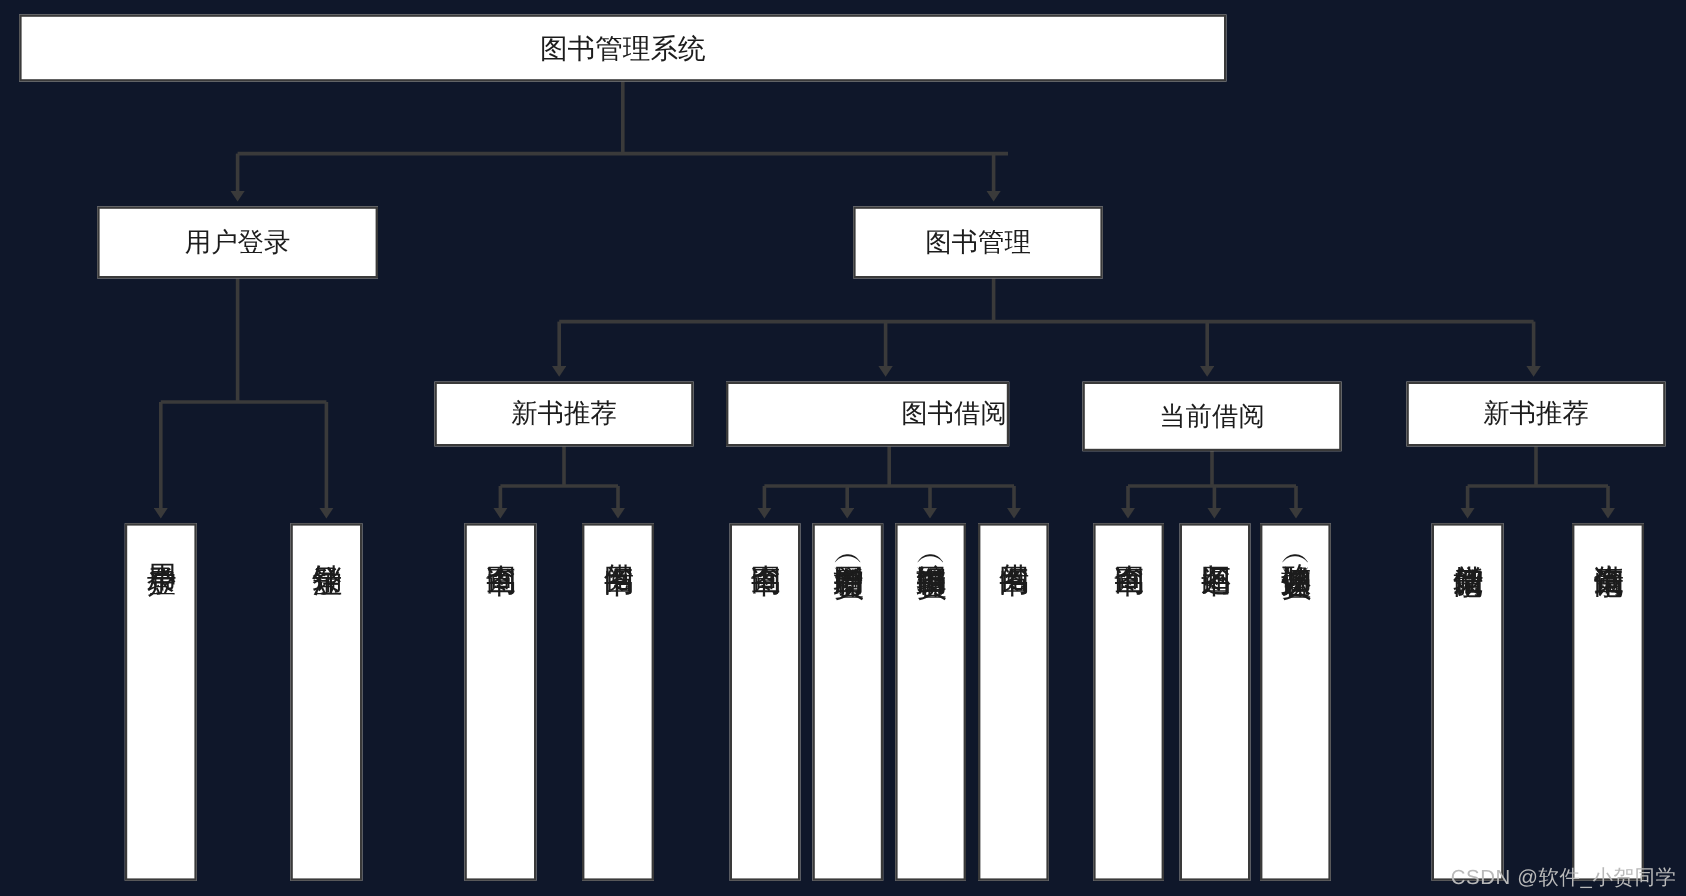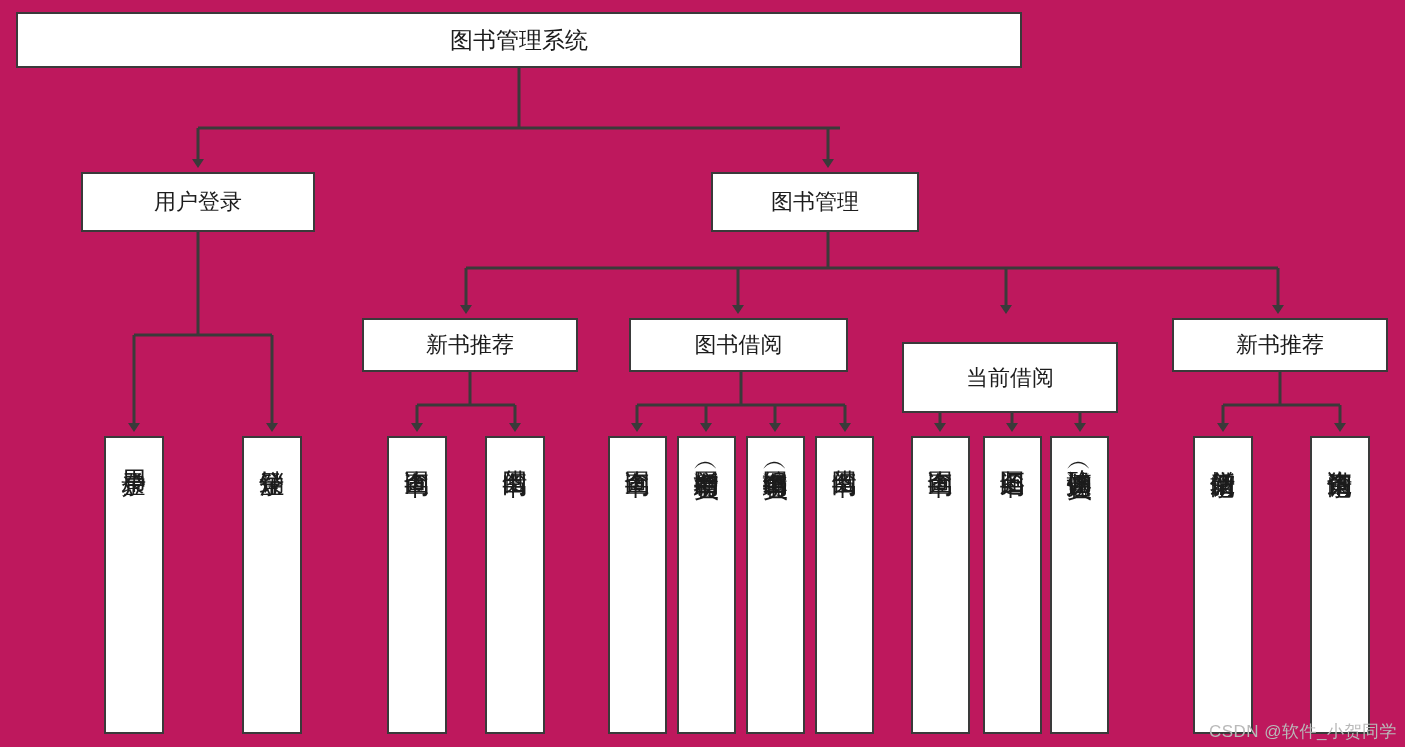--- a/index.html
+++ b/index.html
@@ -8,21 +8,21 @@
     background: #ffffff;
   }
   body {
     font-family: "Liberation Sans", "DejaVu Sans", sans-serif;
     color: #1a1a1a;
   }
   #canvas {
     position: relative;
     width: 1405px;
     height: 747px;
-    background: #be185d;
+    background: #0f172a;
     overflow: hidden;
   }
   svg.wires {
     position: absolute;
     left: 0;
     top: 0;
     width: 1405px;
     height: 747px;
     pointer-events: none;
   }
@@ -135,24 +135,24 @@
   <div class="node branch" style="left:81px; top:172px; width:234px; height:60px;">
     <span class="label">用户登录</span>
   </div>
   <div class="node branch" style="left:711px; top:172px; width:208px; height:60px;">
     <span class="label">图书管理</span>
   </div>
 
   <div class="node branch" style="left:362px; top:318px; width:216px; height:54px;">
     <span class="label">新书推荐</span>
   </div>
-  <div class="node branch" style="left:629px; top:318px; width:219px; height:54px;">
+  <div class="node branch" style="left:605px; top:318px; width:236px; height:54px;justify-content:flex-end;">
     <span class="label">图书借阅</span>
   </div>
-  <div class="node branch" style="left:902px; top:318px; width:216px; height:71px;margin-top:24px;">
+  <div class="node branch" style="left:902px; top:318px; width:216px; height:58px;">
     <span class="label">当前借阅</span>
   </div>
   <div class="node branch" style="left:1172px; top:318px; width:216px; height:54px;">
     <span class="label">新书推荐</span>
   </div>
 
   <div class="node leaf" style="left:104px; top:436px; width:60px; height:298px;">
     <span class="label">用户登录</span>
   </div>
   <div class="node leaf" style="left:242px; top:436px; width:60px; height:298px;">

